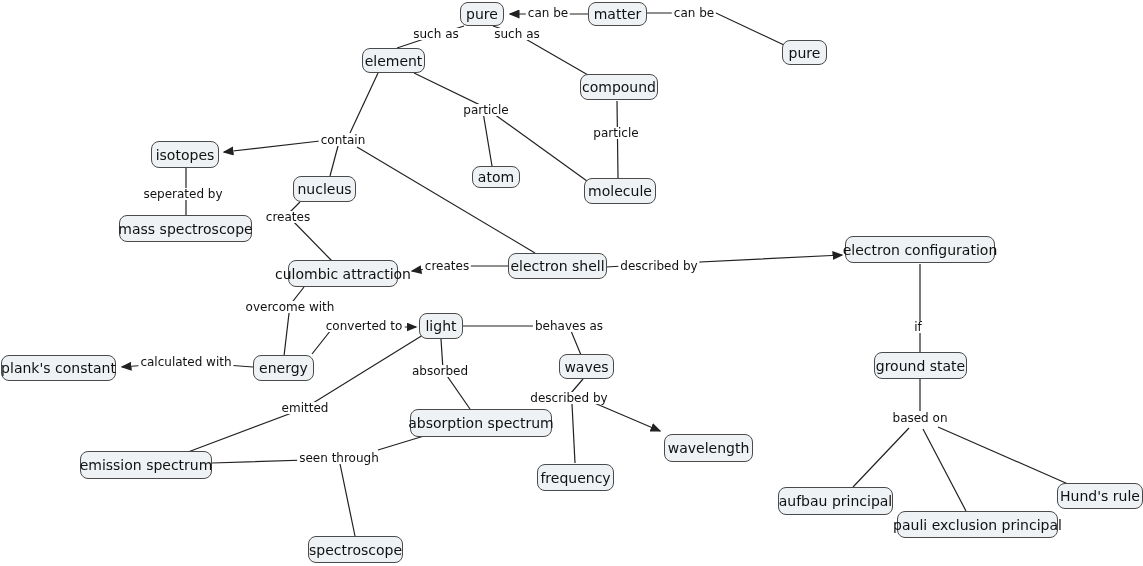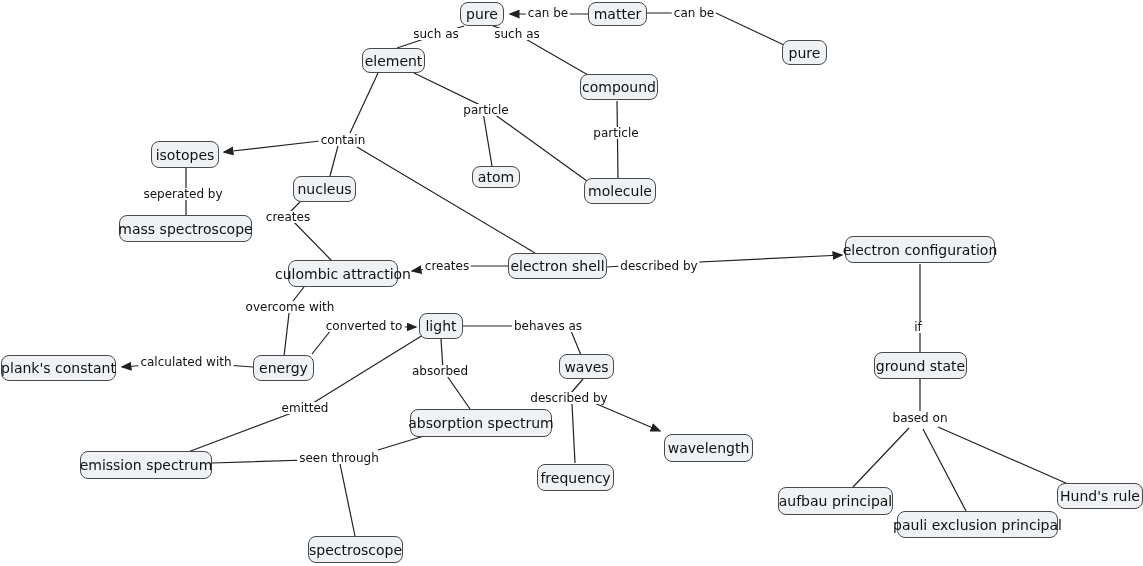--- a/index.html
+++ b/index.html
@@ -86,21 +86,21 @@
       <div class="edge-label" style="left: 517px; top: 34px;">such as</div>
       <div class="edge-label" style="left: 486px; top: 110px;">particle</div>
       <div class="edge-label" style="left: 616px; top: 133px;">particle</div>
       <div class="edge-label" style="left: 343px; top: 140px;">contain</div>
       <div class="edge-label" style="left: 183px; top: 194px;">seperated by</div>
       <div class="edge-label" style="left: 288px; top: 217px;">creates</div>
       <div class="edge-label" style="left: 447px; top: 266px;">creates</div>
       <div class="edge-label" style="left: 659px; top: 266px;">described by</div>
       <div class="edge-label" style="left: 290px; top: 307px;">overcome with</div>
       <div class="edge-label" style="left: 364px; top: 326px;">converted to</div>
-      <div class="edge-label" style="left: 548px; top: 326px;">behaves as</div>
+      <div class="edge-label" style="left: 569px; top: 326px;">behaves as</div>
       <div class="edge-label" style="left: 186px; top: 362px;">calculated with</div>
       <div class="edge-label" style="left: 440px; top: 371px;">absorbed</div>
       <div class="edge-label" style="left: 569px; top: 398px;">described by</div>
       <div class="edge-label" style="left: 305px; top: 408px;">emitted</div>
       <div class="edge-label" style="left: 339px; top: 458px;">seen through</div>
       <div class="edge-label" style="left: 918px; top: 327px;">if</div>
       <div class="edge-label" style="left: 920px; top: 418px;">based on</div>
     </div>
   <div id="nodes-layer">
       <div class="node" style="left: 460px; top: 2px; width: 44px; height: 24px;">pure</div>

